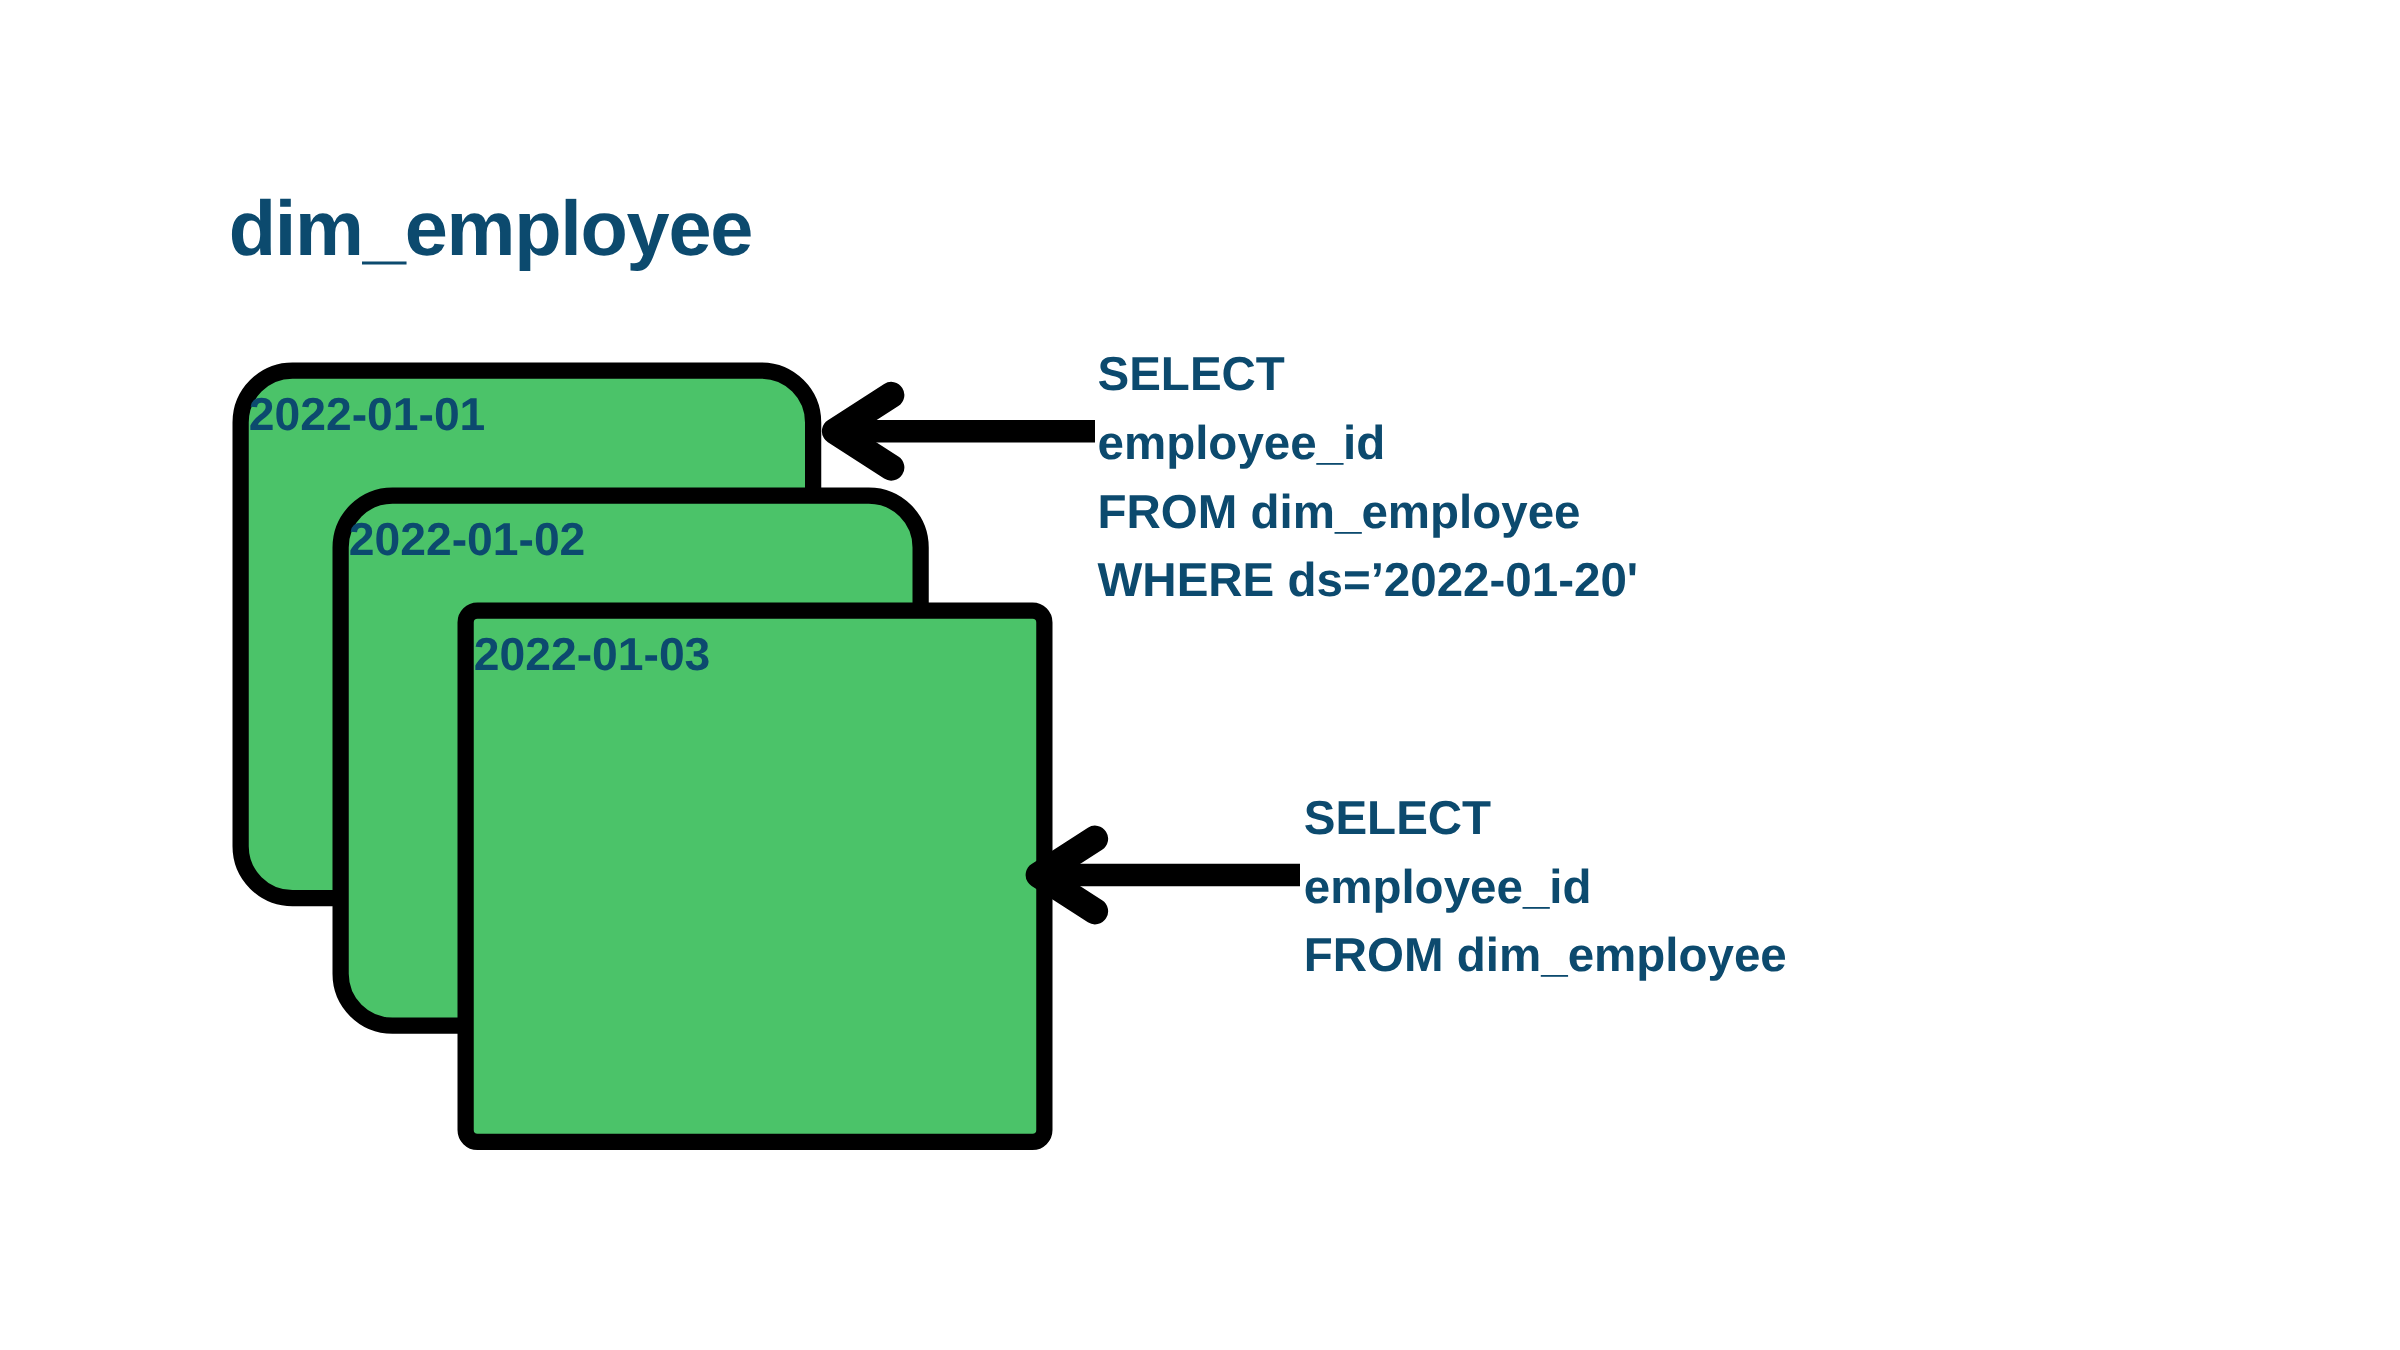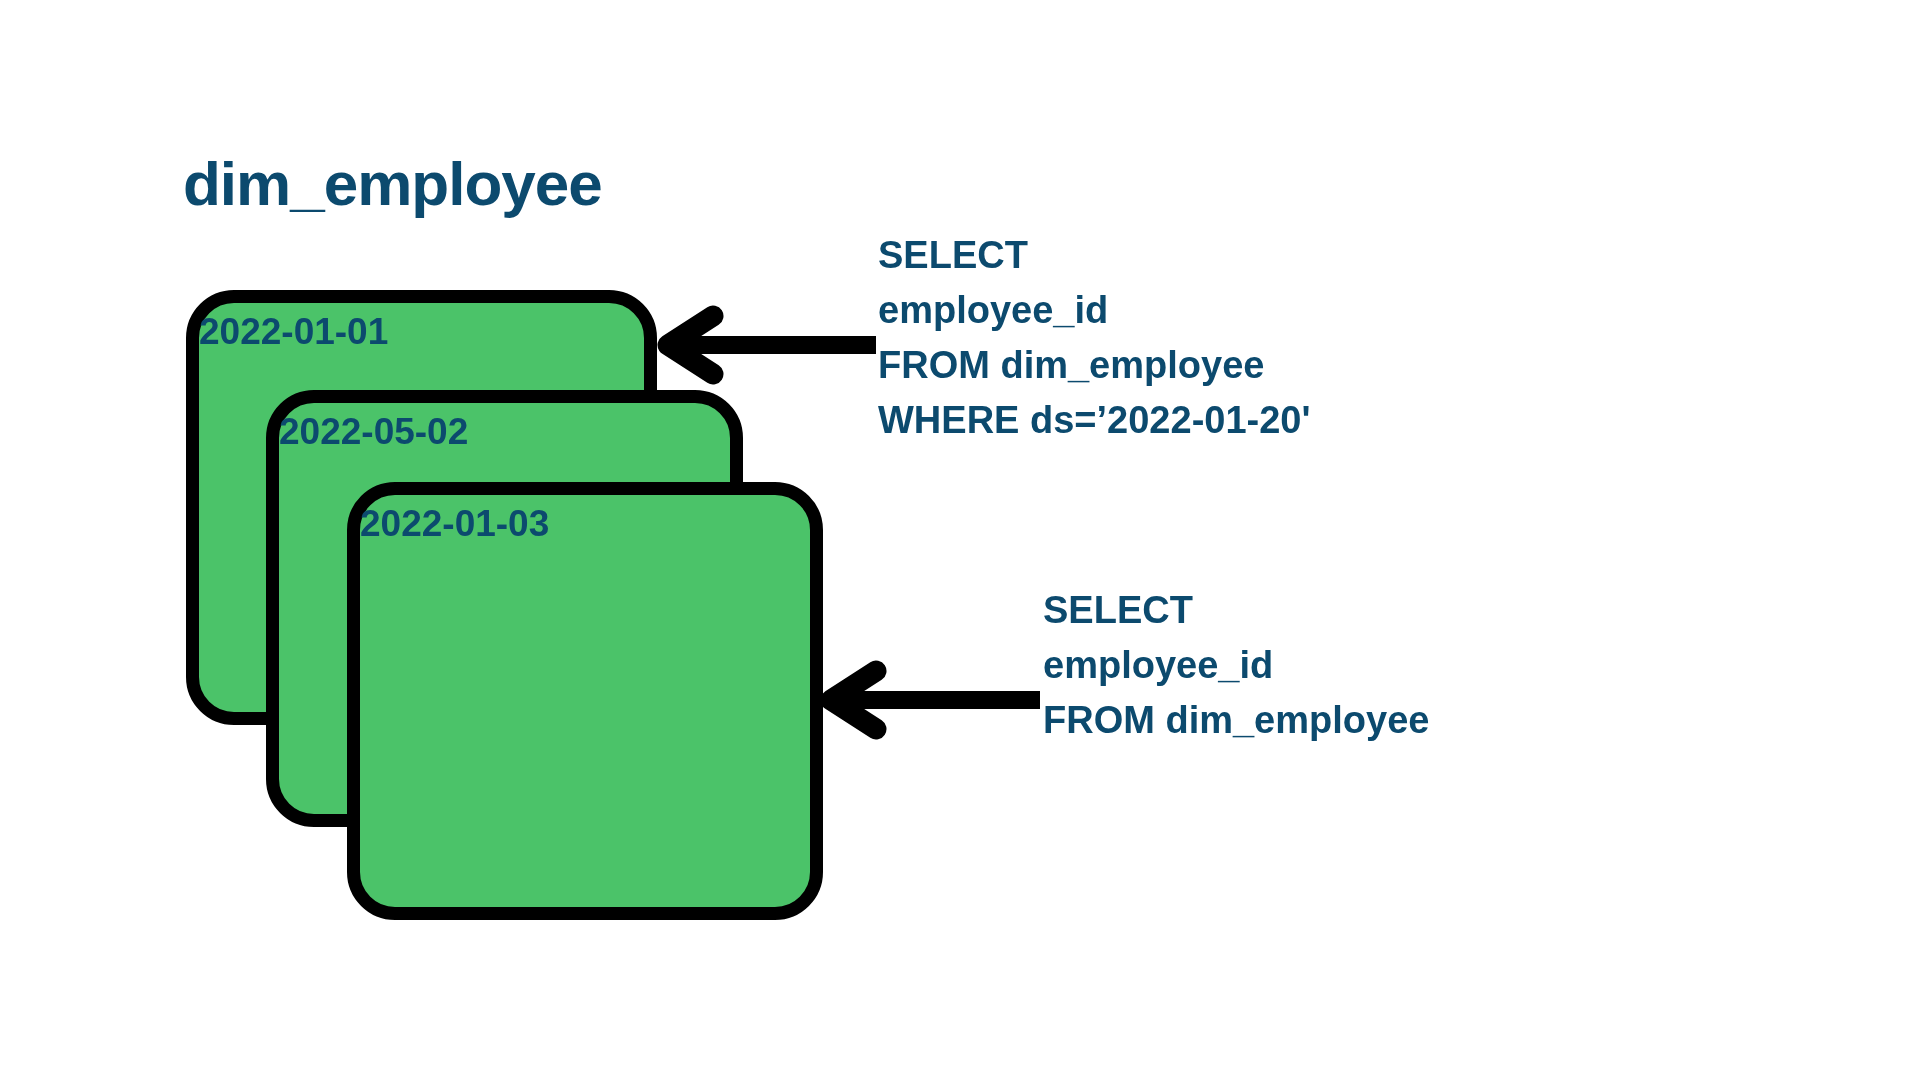--- a/index.html
+++ b/index.html
@@ -28,34 +28,35 @@
   }
   .card {
     position: absolute;
     box-sizing: border-box;
     background: #4BC369;
     border: 13px solid #000000;
     border-radius: 48px;
   }
   .card-1 { left: 186px; top: 290px; width: 471px; height: 435px; z-index: 1; }
   .card-2 { left: 266px; top: 390px; width: 477px; height: 437px; z-index: 2; }
-  .card-3 { left: 347px; top: 482px; width: 476px; height: 438px; z-index: 3; }
+  .card-3 { left: 366px; top: 482px; width: 476px; height: 438px; z-index: 3; border-radius: 16px; }
   .card-label {
     margin-top: 8px;
     text-align: left;
     font-size: 37px;
     font-weight: 700;
     white-space: nowrap;
   }
   .sql {
     position: absolute;
     font-size: 38px;
     font-weight: 700;
     line-height: 55px;
     white-space: nowrap;
+    margin-top: 45px;
   }
   .sql-1 { left: 878px; top: 228px; }
   .sql-2 { left: 1043px; top: 583px; }
   .arrow {
     position: absolute;
     z-index: 4;
   }
   .arrow-1 { left: 655px; top: 300px; }
   .arrow-2 { left: 818px; top: 655px; }
 </style>
@@ -64,21 +65,21 @@
 
 <div class="stage">
 
   <div class="title">dim_employee</div>
 
   <div class="card card-1">
     <div class="card-label">2022-01-01</div>
   </div>
 
   <div class="card card-2">
-    <div class="card-label">2022-05-02</div>
+    <div class="card-label">2022-01-02</div>
   </div>
 
   <div class="card card-3">
     <div class="card-label">2022-01-03</div>
   </div>
 
   <svg class="arrow arrow-1" width="230" height="90" viewBox="0 0 230 90" aria-hidden="true">
     <rect x="14" y="36" width="207" height="18" fill="#000000"></rect>
     <path d="M58,16 L13,45 L58,74" fill="none" stroke="#000000" stroke-width="21" stroke-linecap="round" stroke-linejoin="round"></path>
   </svg>

